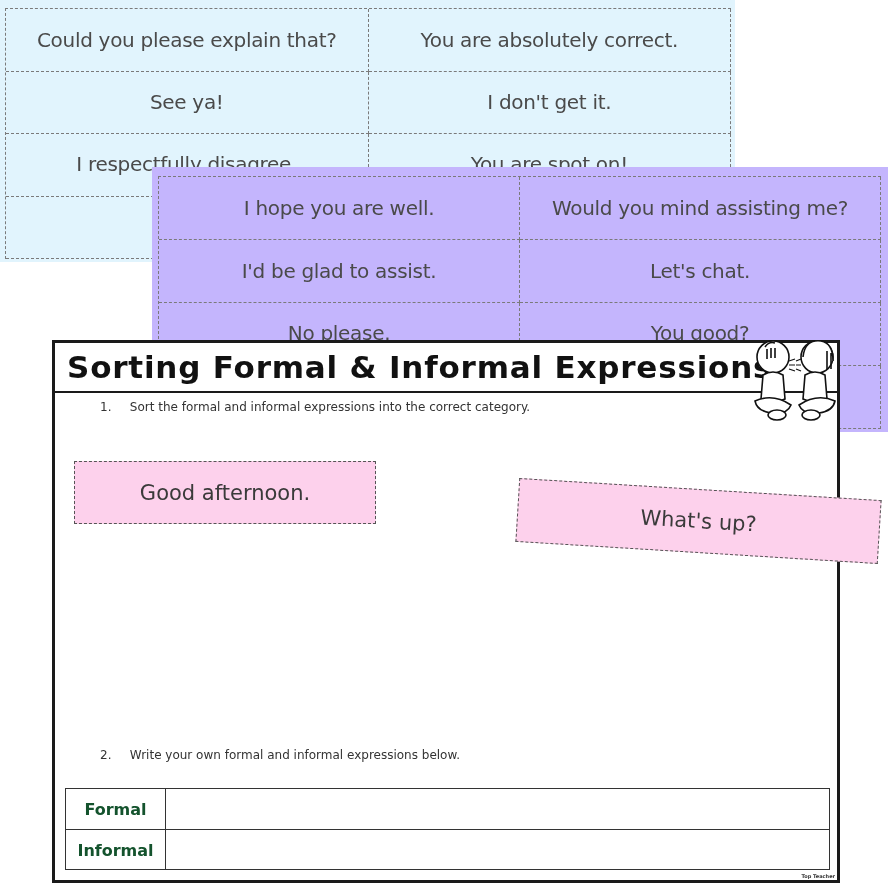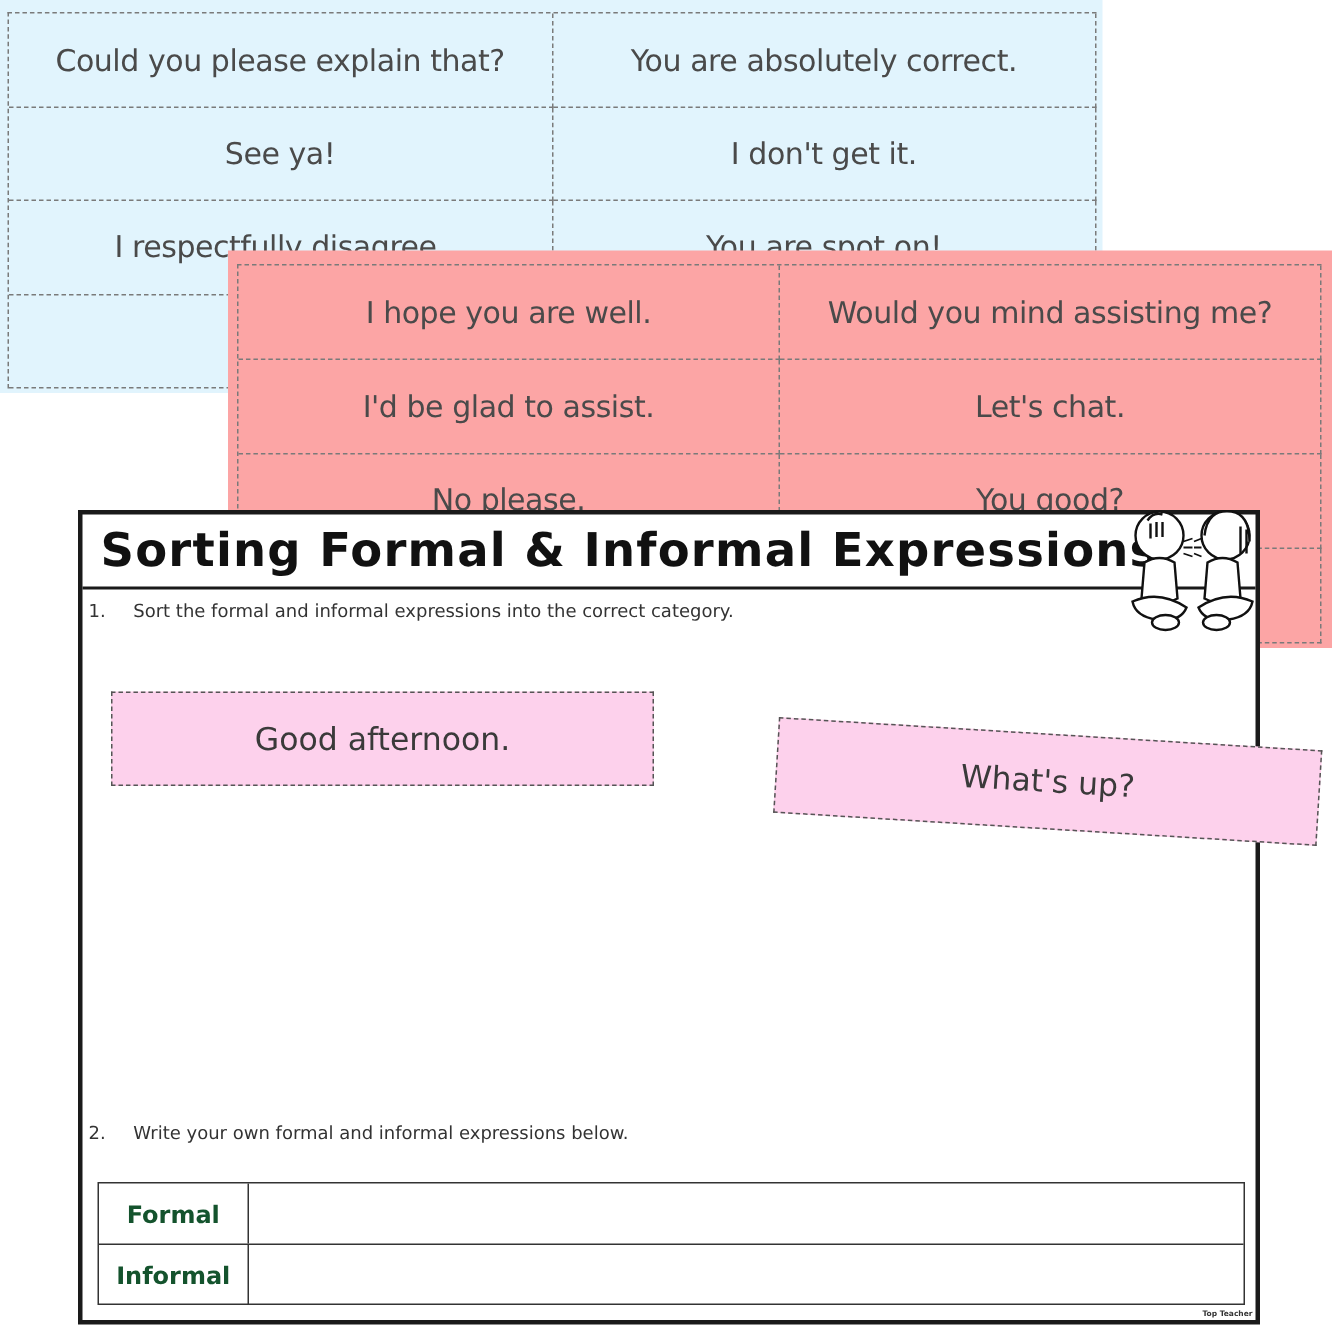--- a/index.html
+++ b/index.html
@@ -2,37 +2,37 @@
 <html><head>
 <meta charset="utf-8">
 <style>
   html, body { margin:0; padding:0; }
   body { width:888px; height:888px; background:#ffffff; position:relative; overflow:hidden;
          font-family:"DejaVu Sans", sans-serif; color:#444; }
 
   
   .sheet { position:absolute; }
   .sheet-blue { left:0; top:0; width:735px; height:262px; background:#e1f4fd; }
-  .sheet-yellow { left:152px; top:167px; width:736px; height:265px; background:#fca5a5; }
+  .sheet-yellow { left:152px; top:167px; width:736px; height:265px; background:#c4b5fd; }
   .grid { position:absolute; display:grid; grid-template-columns:1fr 1fr; }
   .sheet-blue .grid { left:5px; top:8px; width:725px; height:250px; grid-template-rows:repeat(4,1fr); }
   .sheet-yellow .grid { left:6px; top:9px; width:722px; height:252px; grid-template-rows:repeat(4,1fr); }
   .cell { border-right:1.5px dashed #7a7a7a; border-bottom:1.5px dashed #7a7a7a;
           display:flex; align-items:center; justify-content:center;
           font-size:20px; color:#4a4a4a; letter-spacing:-0.3px; white-space:nowrap; overflow:hidden; }
   .grid { border-top:1.5px dashed #7a7a7a; border-left:1.5px dashed #7a7a7a; }
 
   
   .worksheet { position:absolute; left:52px; top:340px; width:782px; height:537px;
                background:#ffffff; border:3px solid #1a1a1a; box-sizing:content-box; }
   .ws-title { position:absolute; left:0; top:0; right:0; height:48px; border-bottom:2px solid #1a1a1a;
               font-family:"DejaVu Sans", sans-serif; font-weight:bold; font-size:31px; color:#111;
               padding-left:12px; line-height:48px; letter-spacing:0.8px; }
   .kids { position:absolute; left:692px; top:-8px; width:96px; height:90px; }
-  .instr { position:absolute; font-size:12px; color:#333; }
+  .instr { position:absolute; font-size:12px; color:#333;padding-left:41px; }
   .instr .num { display:inline-block; width:26px; padding-left:4px; }
   .instr1 { left:0; top:57px; }
   .instr2 { left:0; top:405px; }
 
   .sort-table { position:absolute; left:9px; top:76px; width:764px; height:340px;
                 border:2.5px solid #1a1a1a; box-sizing:border-box; }
   .sort-head { position:absolute; left:0; top:0; right:0; height:28px; border-bottom:2px solid #1a1a1a; display:flex; }
   .sort-head div { flex:1; display:flex; align-items:center; justify-content:center;
                    font-weight:bold; font-size:15px; color:#111; }
   .sort-head div:first-child { border-right:2px solid #1a1a1a; flex:0 0 381px; }
@@ -44,21 +44,21 @@
   .write-row.r1 { top:0; border-bottom:1.5px solid #333; }
   .write-row.r2 { top:41px; }
   .write-label { width:99px; border-right:1.5px solid #333; display:flex; align-items:center; justify-content:center;
                  font-weight:bold; font-size:16px; color:#14532d; }
   .write-field { flex:1; }
   .brand { position:absolute; right:2px; bottom:1px; font-size:5px; font-weight:bold; color:#333; }
 
   
   .pink { position:absolute; background:#fdd1ec; border:1.5px dashed #555;
           display:flex; align-items:center; justify-content:center; font-size:21px; color:#3a3a3a; box-sizing:border-box; }
-  .card-formal { left:74px; top:461px; width:362px; height:63px; }
+  .card-formal { left:74px; top:461px; width:302px; height:63px; }
   .card-informal { left:517px; top:489px; width:363px; height:64px; transform:rotate(3.5deg); }
 </style>
 </head>
 <body>
 
 <div class="sheet sheet-blue">
   <div class="grid">
     <div class="cell">Could you please explain that?</div>
     <div class="cell">You are absolutely correct.</div>
     <div class="cell">See ya!</div>

